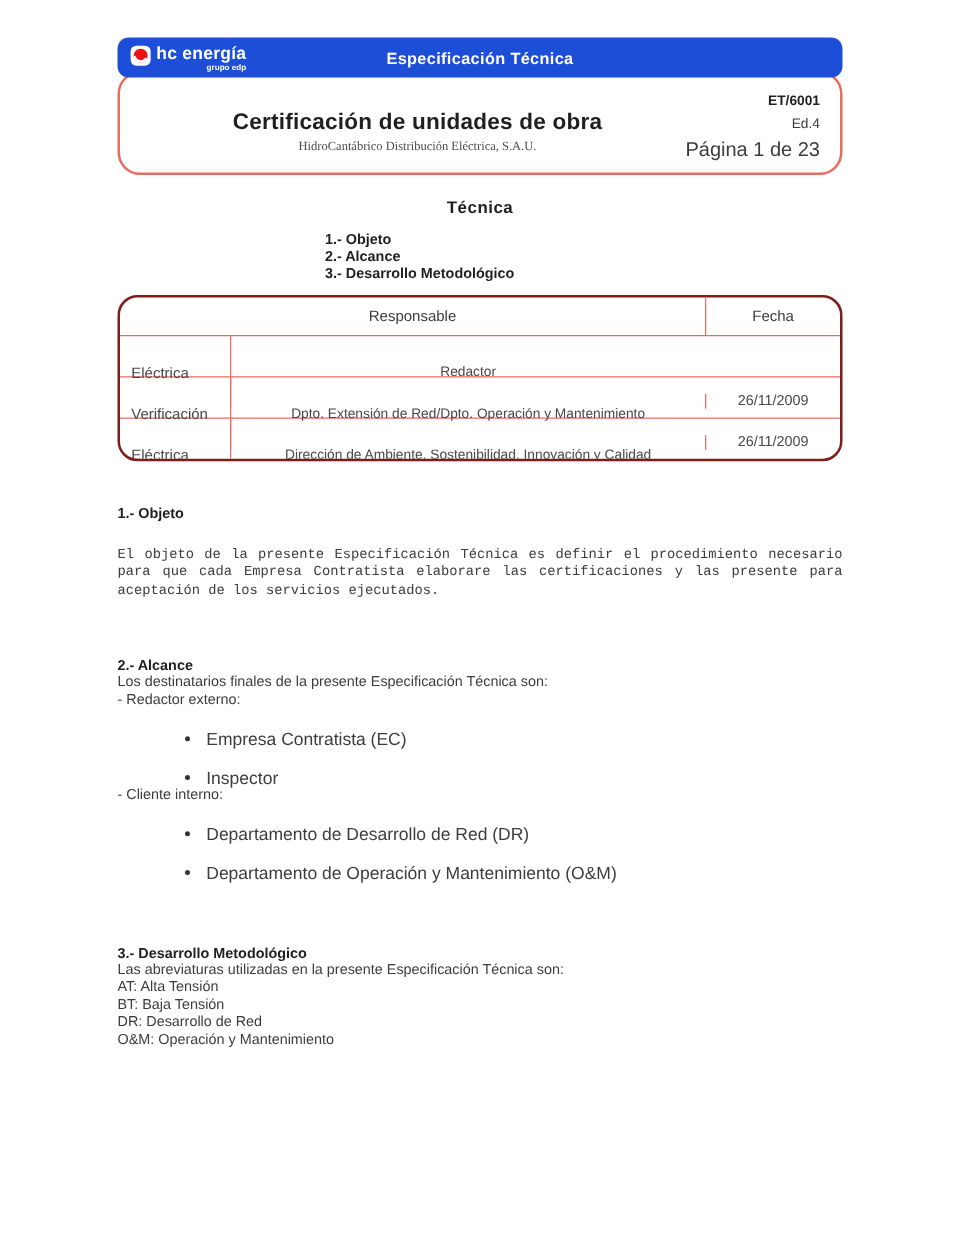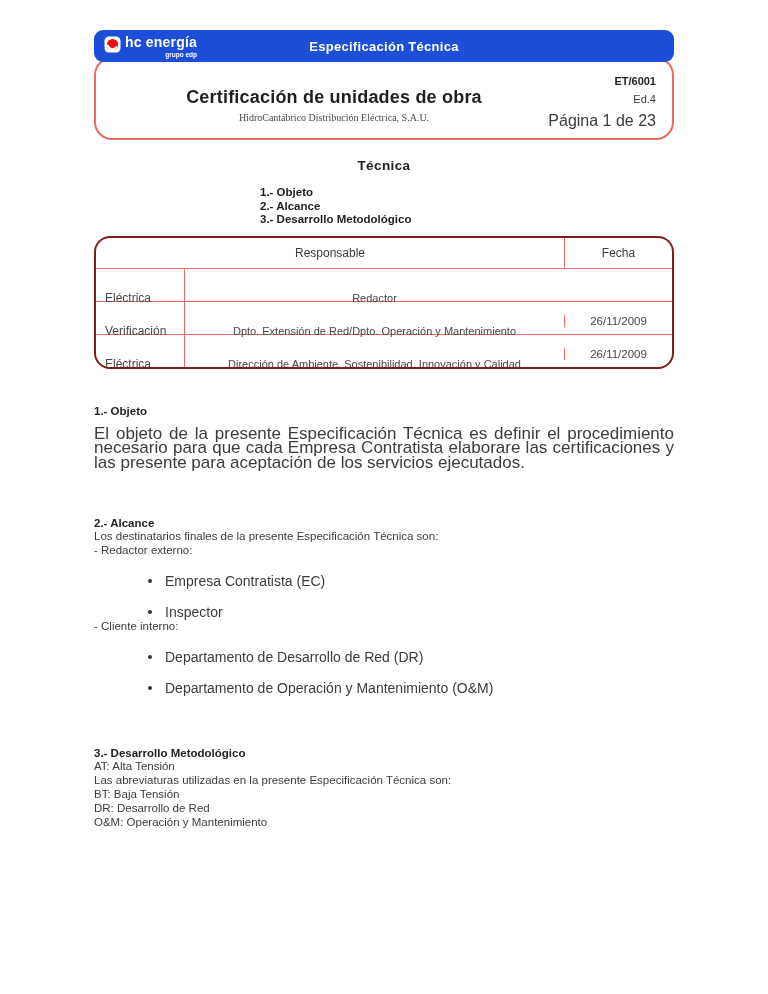--- a/index.html
+++ b/index.html
@@ -53,21 +53,21 @@
   .t-resp-head, .t-fecha-head { font-size:12px; color:#3c3c3c; }
   .t-fecha-head, .t-resp, .t-date { border-left:1.5px solid #e96c62; }
   .t-role { justify-content:flex-start; padding-left:9px; font-size:12px; }
   .t-date { font-size:11.5px;margin-top:46px; }
 
   
   .sec-h { font-size:11.5px; font-weight:bold; color:#1f1f1f; }
   .sec-h.s1 { margin-top:36px; }
   .sec-h.s2 { margin-top:47px; }
   .sec-h.s3 { margin-top:52px; }
-  .body-par { font-size:17px; color:#3c3c3c; line-height:14.5px; margin-top:10px; text-align:justify; }
+  .body-par { font-size:11px; color:#3c3c3c; line-height:14.5px; margin-top:20px; text-align:justify;font-family:Liberation Mono, monospace; }
   .body-line { font-size:11.5px; color:#3c3c3c; line-height:14px; }
   .bullet-row { margin-top:17px; padding-left:54px; display:flex; align-items:center; }
   .bullet { width:4px; height:4px; border-radius:50%; background:#333333; flex:0 0 auto; }
   .bullet-text { font-size:14px; color:#3c3c3c; margin-left:13px; line-height:14px; }
 </style>
 </head>
 <body>
 
 <div class="page">
   <div class="content">
@@ -146,20 +146,20 @@
     <div class="bullet-row">
       <span class="bullet"></span>
       <span class="bullet-text">Departamento de Desarrollo de Red (DR)</span>
     </div>
     <div class="bullet-row">
       <span class="bullet"></span>
       <span class="bullet-text">Departamento de Operación y Mantenimiento (O&amp;M)</span>
     </div>
 
     <div class="sec-h s3">3.- Desarrollo Metodológico</div>
+    <div class="body-line">Las abreviaturas utilizadas en la presente Especificación Técnica son:</div>
     <div class="body-line">AT: Alta Tensión</div>
-    <div class="body-line">Las abreviaturas utilizadas en la presente Especificación Técnica son:</div>
     <div class="body-line">BT: Baja Tensión</div>
     <div class="body-line">DR: Desarrollo de Red</div>
     <div class="body-line">O&amp;M: Operación y Mantenimiento</div>
 
   </div>
 </div>
 
 </body></html>

